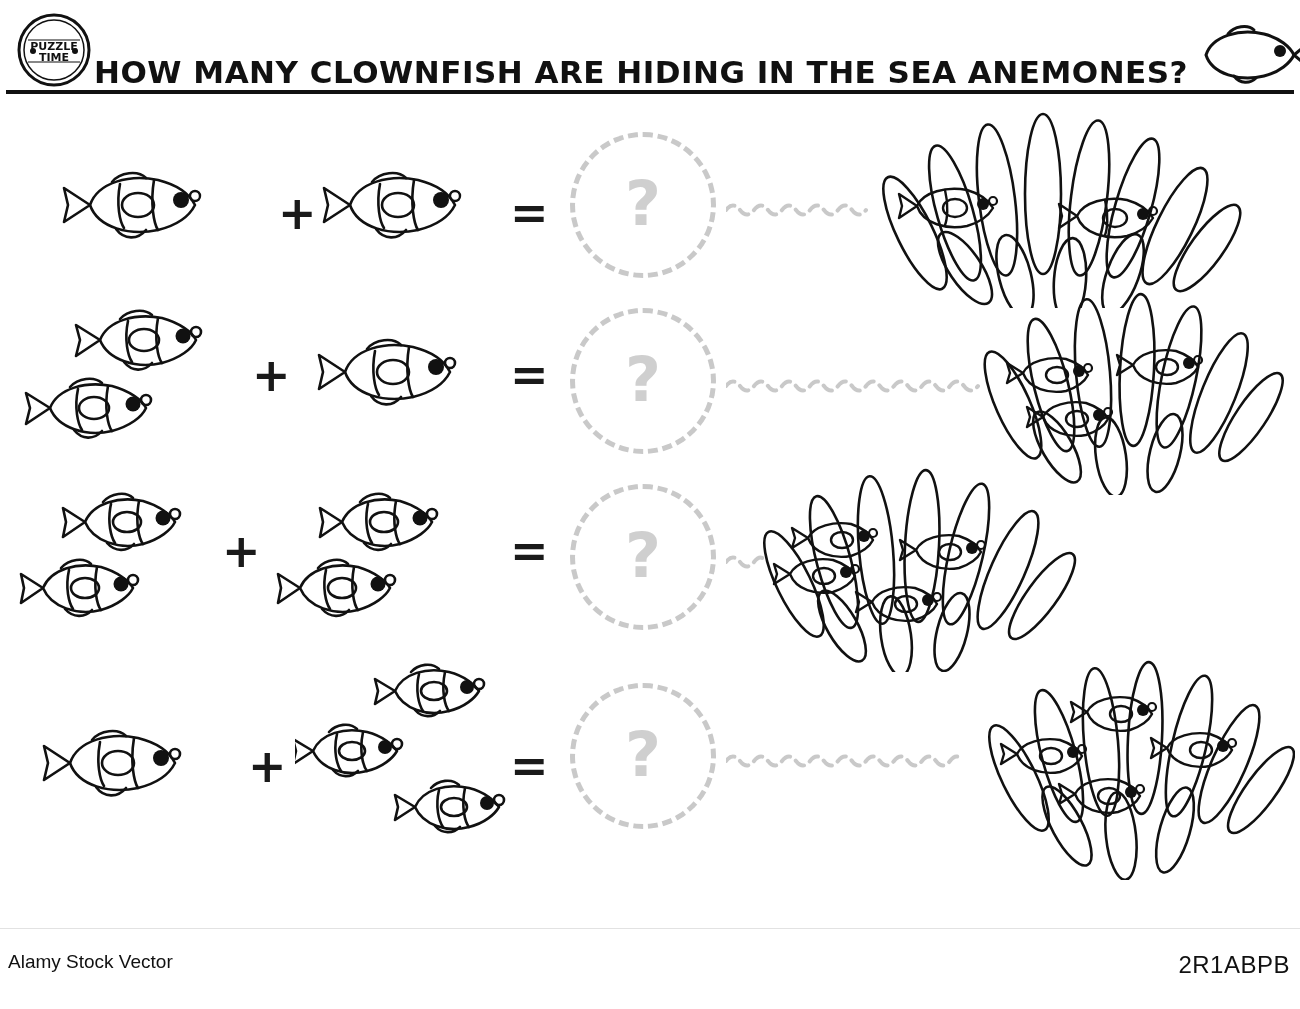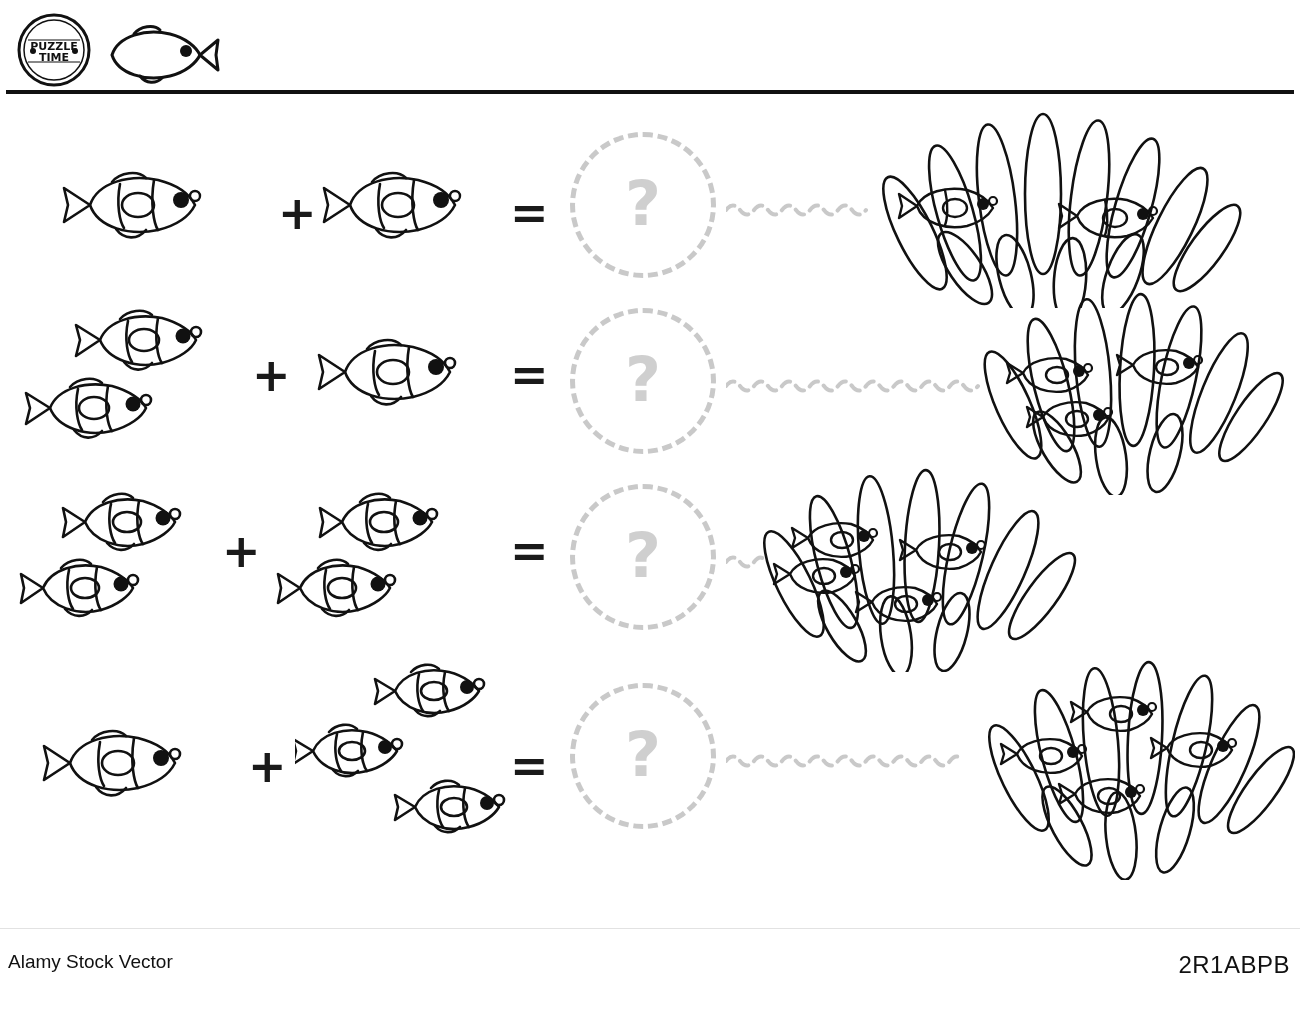--- a/index.html
+++ b/index.html
@@ -160,20 +160,21 @@
         <circle cx="40" cy="40" r="30" fill="none" stroke="#111" stroke-width="1.5"></circle>
         <path d="M14 30 h52" stroke="#111" stroke-width="1.2" fill="none"></path>
         <path d="M14 52 h52" stroke="#111" stroke-width="1.2" fill="none"></path>
         <text x="40" y="40" font-family="DejaVu Sans, sans-serif" font-size="11" font-weight="bold" text-anchor="middle" fill="#111">PUZZLE</text>
         <text x="40" y="51" font-family="DejaVu Sans, sans-serif" font-size="11" font-weight="bold" text-anchor="middle" fill="#111">TIME</text>
         <circle cx="19" cy="41" r="3" fill="#111"></circle>
         <circle cx="61" cy="41" r="3" fill="#111"></circle>
       </svg>
     </div>
 
+    <div class="title">HOW MANY CLOWNFISH ARE HIDING IN THE SEA ANEMONES?</div>
 
     <div class="header-fish">
       <svg viewBox="0 0 130 70" width="130" height="70">
         <g fill="none" stroke="#111" stroke-width="3" stroke-linejoin="round" stroke-linecap="round">
           <path d="M18 35 C24 16, 52 8, 76 14 C92 18, 102 27, 106 35 C102 43, 92 52, 76 56 C52 62, 24 54, 18 35 Z"></path>
           <path d="M106 35 L124 20 L122 35 L124 50 Z"></path>
           <path d="M40 14 C46 6, 60 4, 66 10"></path>
           <path d="M46 56 C52 64, 62 64, 68 58"></path>
         </g>
         <circle cx="92" cy="31" r="6" fill="#111"></circle>

